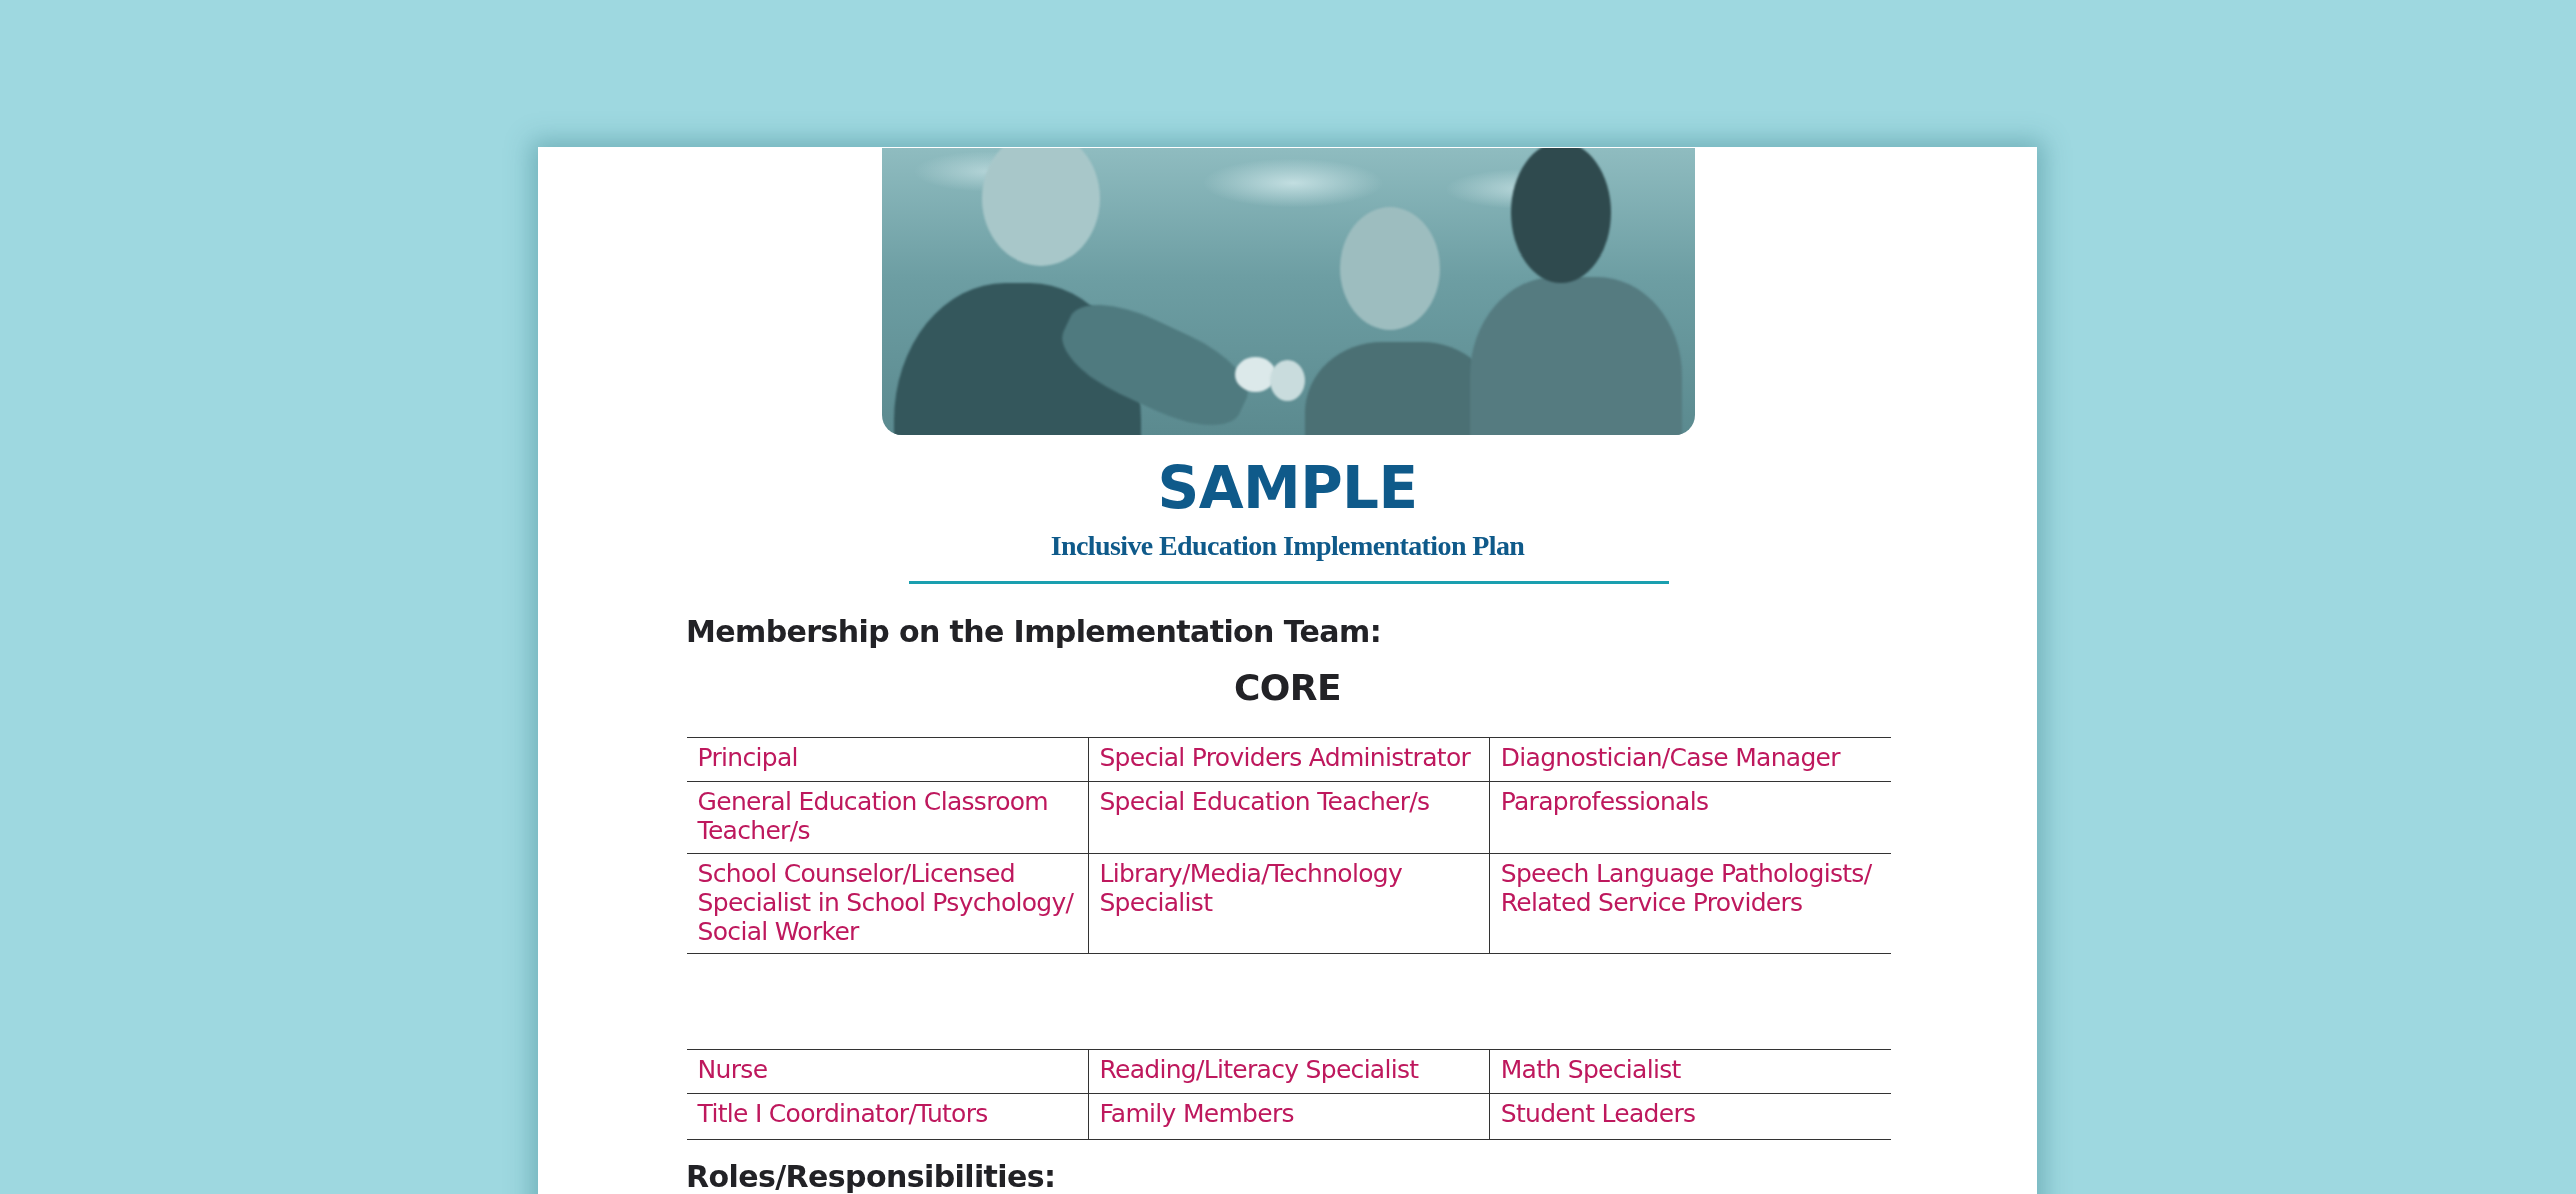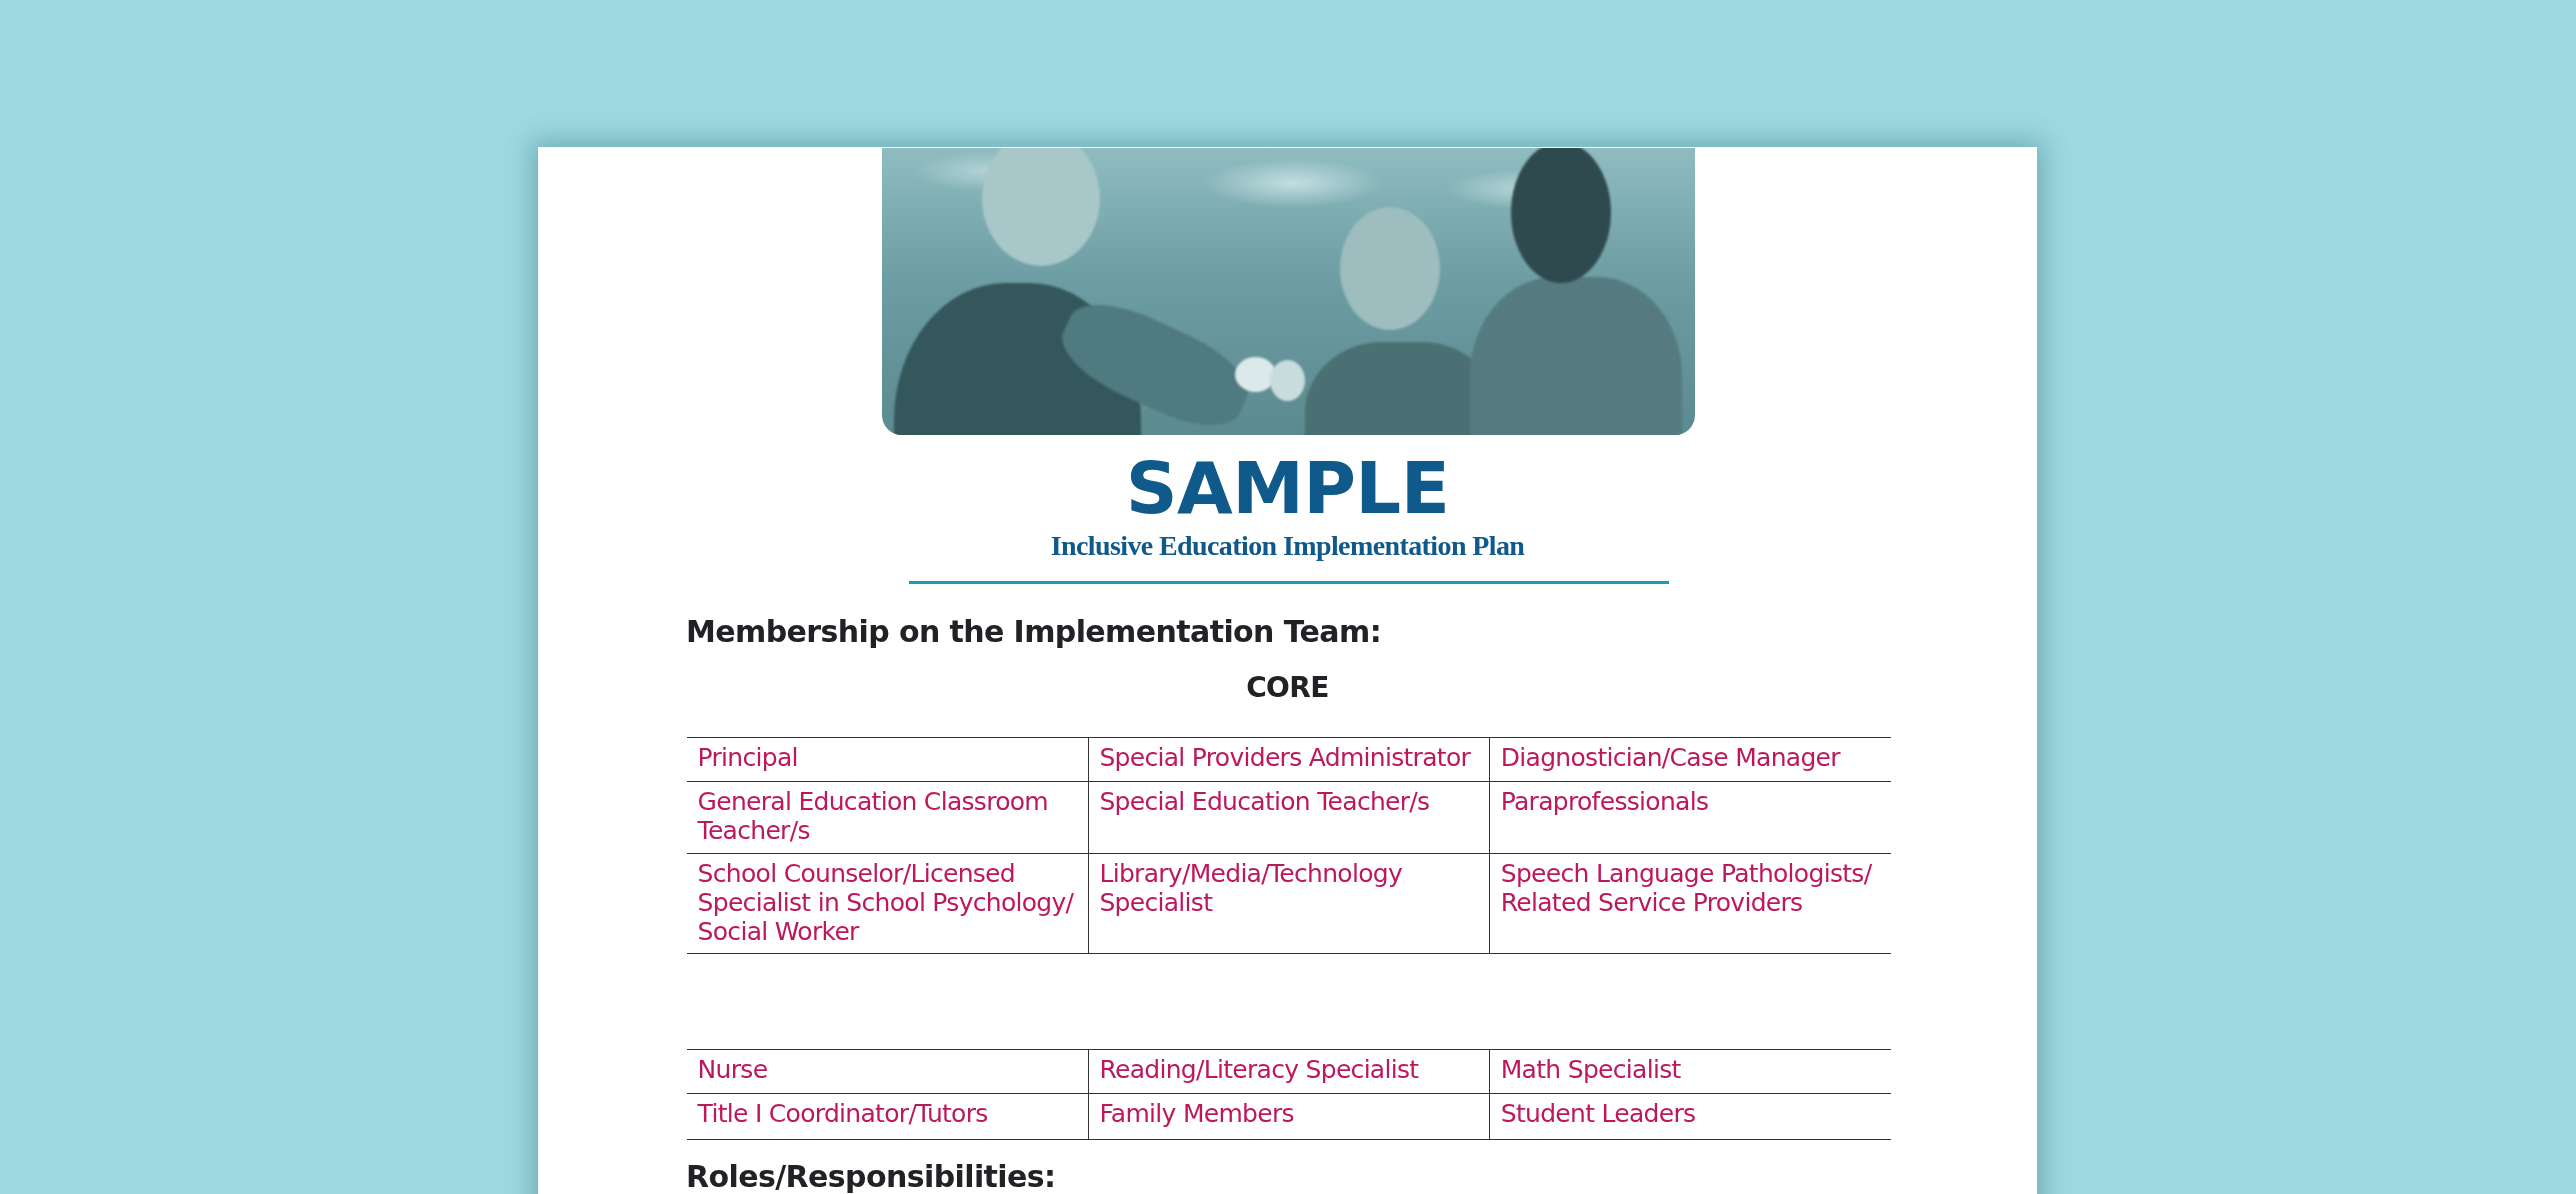--- a/index.html
+++ b/index.html
@@ -18,36 +18,36 @@
     border-radius:0 0 20px 20px; overflow:hidden;
     background:
       radial-gradient(ellipse 129px 35px at 411px 35px, rgba(220,240,242,0.7), transparent 70%),
       radial-gradient(ellipse 118px 29px at 646px 41px, rgba(220,240,242,0.6), transparent 70%),
       radial-gradient(ellipse 106px 29px at 106px 23.5px, rgba(220,240,242,0.5), transparent 70%),
       linear-gradient(180deg, #8fbcc0 0%, #6d9ea3 45%, #5b8a8f 100%);
   }
   .photo .blob { position:absolute; border-radius:50%; filter:blur(1.2px); }
   .title-block { position:absolute; left:0; width:100%; text-align:center; }
   .sample {
-    top:309px; font-size:72px; font-weight:bold; color:#0f5a8a; letter-spacing:-0.6px;
+    top:309px; font-size:58px; font-weight:bold; color:#0f5a8a; letter-spacing:-0.6px;
     font-family:"DejaVu Sans", sans-serif; line-height:65px;
   }
   .subtitle {
     top:376px; font-size:28px; font-weight:bold; color:#0f5a8a; letter-spacing:-0.6px;
     line-height:45px; font-family:Liberation Serif, serif;
   }
   .underline {
     position:absolute; left:371px; top:434px; width:760px; height:2.9px; background:#1a9faf;
   }
   .h-section {
     position:absolute; left:148px; font-size:30px; font-weight:bold; color:#222226;
     letter-spacing:-0.6px; line-height:35px;
   }
   .h-center {
-    position:absolute; left:0; width:100%; text-align:center; font-size:28px; font-weight:bold;
+    position:absolute; left:0; width:100%; text-align:center; font-size:36px; font-weight:bold;
     color:#222226; letter-spacing:-0.6px; line-height:35px;
   }
   table.members {
     position:absolute; left:149px; width:1204px; border-collapse:collapse;
     table-layout:fixed;
   }
   table.members td {
     border-top:1.8px solid #333; border-bottom:1.8px solid #333;
     border-left:1.2px solid #333; border-right:1.2px solid #333;
     vertical-align:top; padding:4.7px 10.6px 7px 10.6px;

